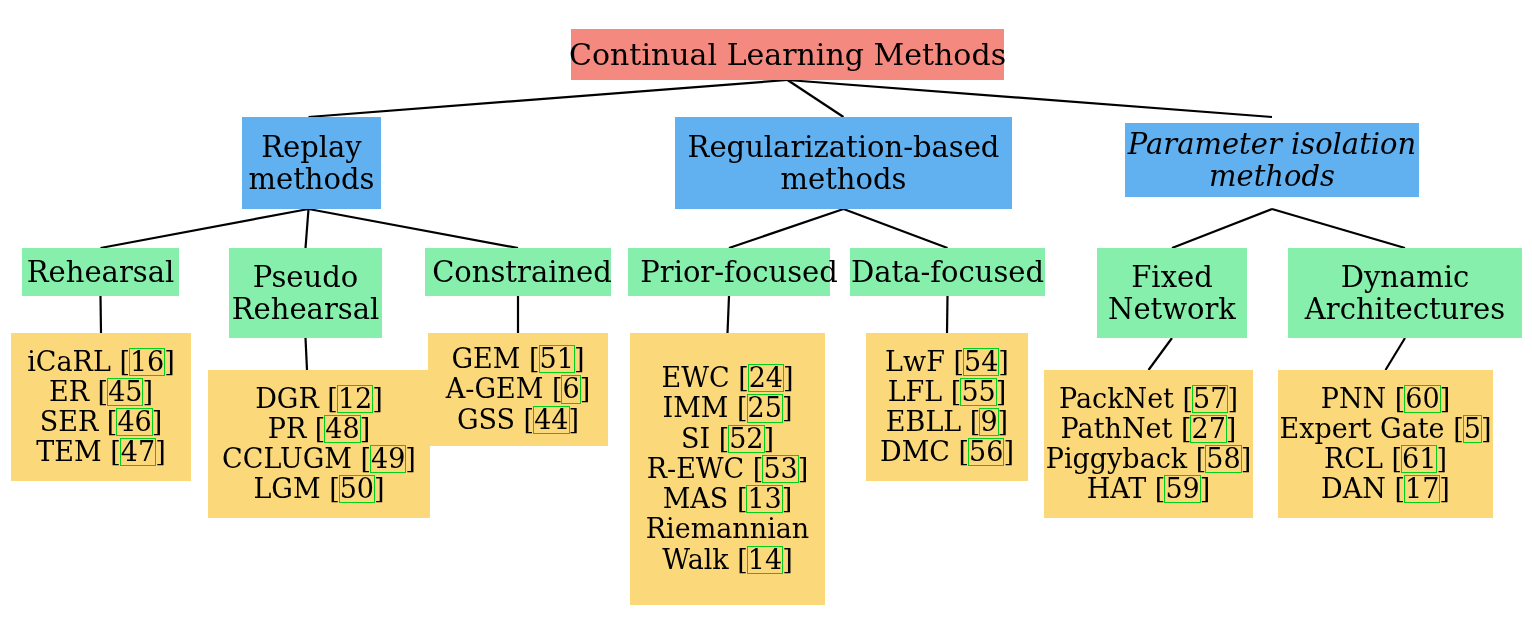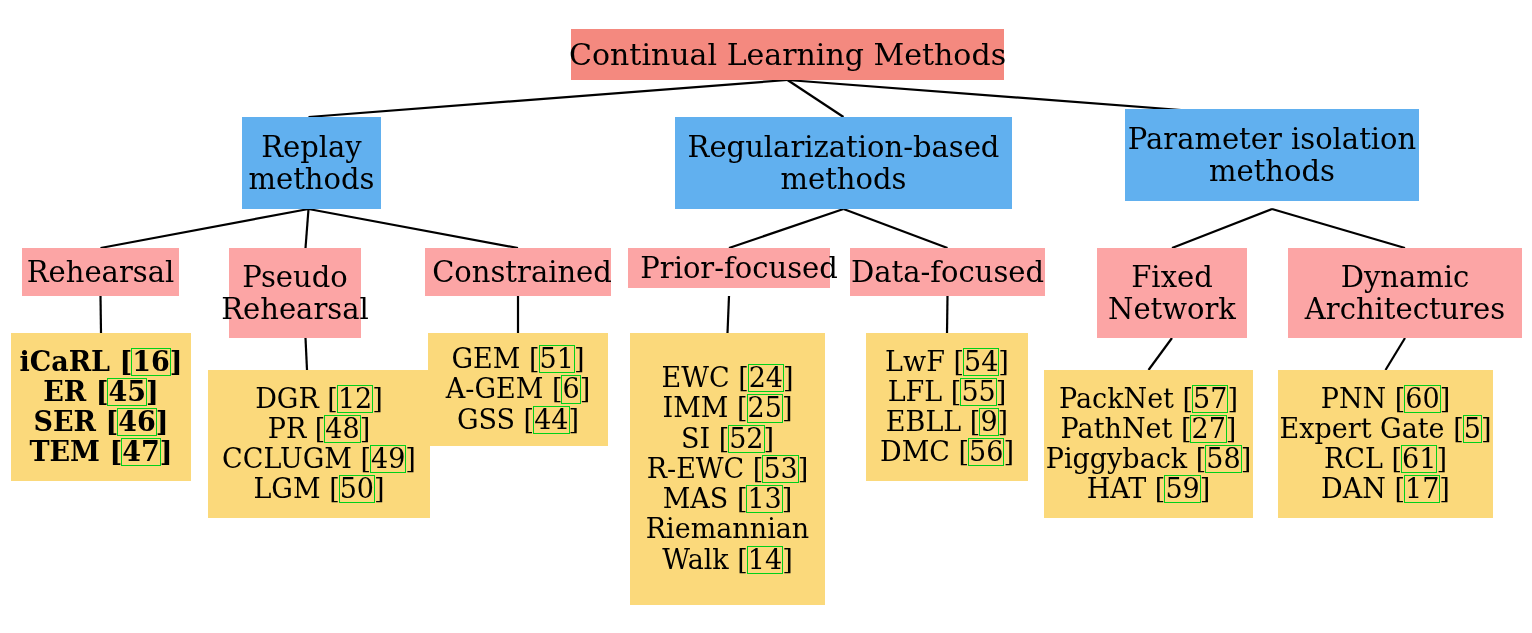--- a/index.html
+++ b/index.html
@@ -35,21 +35,21 @@
     align-items: center;
     justify-content: center;
     text-align: right;
     color: #000000;
     line-height: 1.12;
     white-space: pre;
   }
   .node .line { display: block; }
   .n-root  { background: #F4897F; font-size: 30px; }
   .n-cat   { background: #61B0EF; font-size: 29px; }
-  .n-sub   { background: #fca5a5; font-size: 29px; }
+  .n-sub   { background: #86efac; font-size: 29px; }
   .n-leaf  { background: #FBD97B; font-size: 27px; }
   .cite {
     display: inline-block;
     border: 1.3px solid #00D11A;
     line-height: 0.97;
     padding: 0 0px;
     margin: 0 -1px;
   }
 </style>
 </head>
@@ -84,51 +84,51 @@
   </div>
 
   <div class="node n-cat" style="left: 242px; top: 117px; width: 139px; height: 92px;">
     <span class="line">Replay</span>
     <span class="line">methods</span>
   </div>
   <div class="node n-cat" style="left: 675px; top: 117px; width: 337px; height: 92px;">
     <span class="line">Regularization-based</span>
     <span class="line">methods</span>
   </div>
-  <div class="node n-cat" style="left: 1125px; top: 109px; width: 294px; height: 92px;">
+  <div class="node n-cat" style="left: 1125px; top: 123px; width: 294px; height: 74px; font-style: italic;">
     <span class="line">Parameter isolation</span>
     <span class="line">methods</span>
   </div>
 
   <div class="node n-sub" style="left: 22px; top: 248px; width: 157px; height: 48px;">
     <span class="line">Rehearsal</span>
   </div>
-  <div class="node n-sub" style="left: 229px; top: 248px; width: 132px; height: 90px;">
+  <div class="node n-sub" style="left: 229px; top: 248px; width: 153px; height: 90px;">
     <span class="line">Pseudo</span>
     <span class="line">Rehearsal</span>
   </div>
   <div class="node n-sub" style="left: 425px; top: 248px; width: 186px; height: 48px; padding-left: 8px;">
     <span class="line">Constrained</span>
   </div>
-  <div class="node n-sub" style="left: 628px; top: 248px; width: 202px; height: 40px; padding-left: 20px;">
+  <div class="node n-sub" style="left: 628px; top: 248px; width: 202px; height: 48px; padding-left: 20px;">
     <span class="line">Prior-focused</span>
   </div>
   <div class="node n-sub" style="left: 850px; top: 248px; width: 195px; height: 48px;">
     <span class="line">Data-focused</span>
   </div>
   <div class="node n-sub" style="left: 1097px; top: 248px; width: 150px; height: 90px;">
     <span class="line">Fixed</span>
     <span class="line">Network</span>
   </div>
   <div class="node n-sub" style="left: 1288px; top: 248px; width: 234px; height: 90px;">
     <span class="line">Dynamic</span>
     <span class="line">Architectures</span>
   </div>
 
-  <div class="node n-leaf" style="left: 11px; top: 333px; width: 180px; height: 148px; font-weight: bold;"><span class="line"><span>iCaRL</span> [<span class="cite">16</span>]</span><span class="line"><span>ER</span> [<span class="cite">45</span>]</span><span class="line"><span>SER</span> [<span class="cite">46</span>]</span><span class="line"><span>TEM</span> [<span class="cite">47</span>]</span></div>
+  <div class="node n-leaf" style="left: 11px; top: 333px; width: 180px; height: 148px;"><span class="line"><span>iCaRL</span> [<span class="cite">16</span>]</span><span class="line"><span>ER</span> [<span class="cite">45</span>]</span><span class="line"><span>SER</span> [<span class="cite">46</span>]</span><span class="line"><span>TEM</span> [<span class="cite">47</span>]</span></div>
   <div class="node n-leaf" style="left: 208px; top: 370px; width: 222px; height: 148px;"><span class="line"><span>DGR</span> [<span class="cite">12</span>]</span><span class="line"><span>PR</span> [<span class="cite">48</span>]</span><span class="line"><span>CCLUGM</span> [<span class="cite">49</span>]</span><span class="line"><span>LGM</span> [<span class="cite">50</span>]</span></div>
   <div class="node n-leaf" style="left: 428px; top: 333px; width: 180px; height: 113px;"><span class="line"><span>GEM</span> [<span class="cite">51</span>]</span><span class="line"><span>A-GEM</span> [<span class="cite">6</span>]</span><span class="line"><span>GSS</span> [<span class="cite">44</span>]</span></div>
   <div class="node n-leaf" style="left: 630px; top: 333px; width: 195px; height: 272px;"><span class="line"><span>EWC</span> [<span class="cite">24</span>]</span><span class="line"><span>IMM</span> [<span class="cite">25</span>]</span><span class="line"><span>SI</span> [<span class="cite">52</span>]</span><span class="line"><span>R-EWC</span> [<span class="cite">53</span>]</span><span class="line"><span>MAS</span> [<span class="cite">13</span>]</span><span class="line"><span>Riemannian</span></span><span class="line"><span>Walk</span> [<span class="cite">14</span>]</span></div>
   <div class="node n-leaf" style="left: 866px; top: 333px; width: 162px; height: 148px;"><span class="line"><span>LwF</span> [<span class="cite">54</span>]</span><span class="line"><span>LFL</span> [<span class="cite">55</span>]</span><span class="line"><span>EBLL</span> [<span class="cite">9</span>]</span><span class="line"><span>DMC</span> [<span class="cite">56</span>]</span></div>
   <div class="node n-leaf" style="left: 1044px; top: 370px; width: 209px; height: 148px;"><span class="line"><span>PackNet</span> [<span class="cite">57</span>]</span><span class="line"><span>PathNet</span> [<span class="cite">27</span>]</span><span class="line"><span>Piggyback</span> [<span class="cite">58</span>]</span><span class="line"><span>HAT</span> [<span class="cite">59</span>]</span></div>
   <div class="node n-leaf" style="left: 1278px; top: 370px; width: 215px; height: 148px;"><span class="line"><span>PNN</span> [<span class="cite">60</span>]</span><span class="line"><span>Expert Gate</span> [<span class="cite">5</span>]</span><span class="line"><span>RCL</span> [<span class="cite">61</span>]</span><span class="line"><span>DAN</span> [<span class="cite">17</span>]</span></div>
 
 </div>
 
 </body></html>

